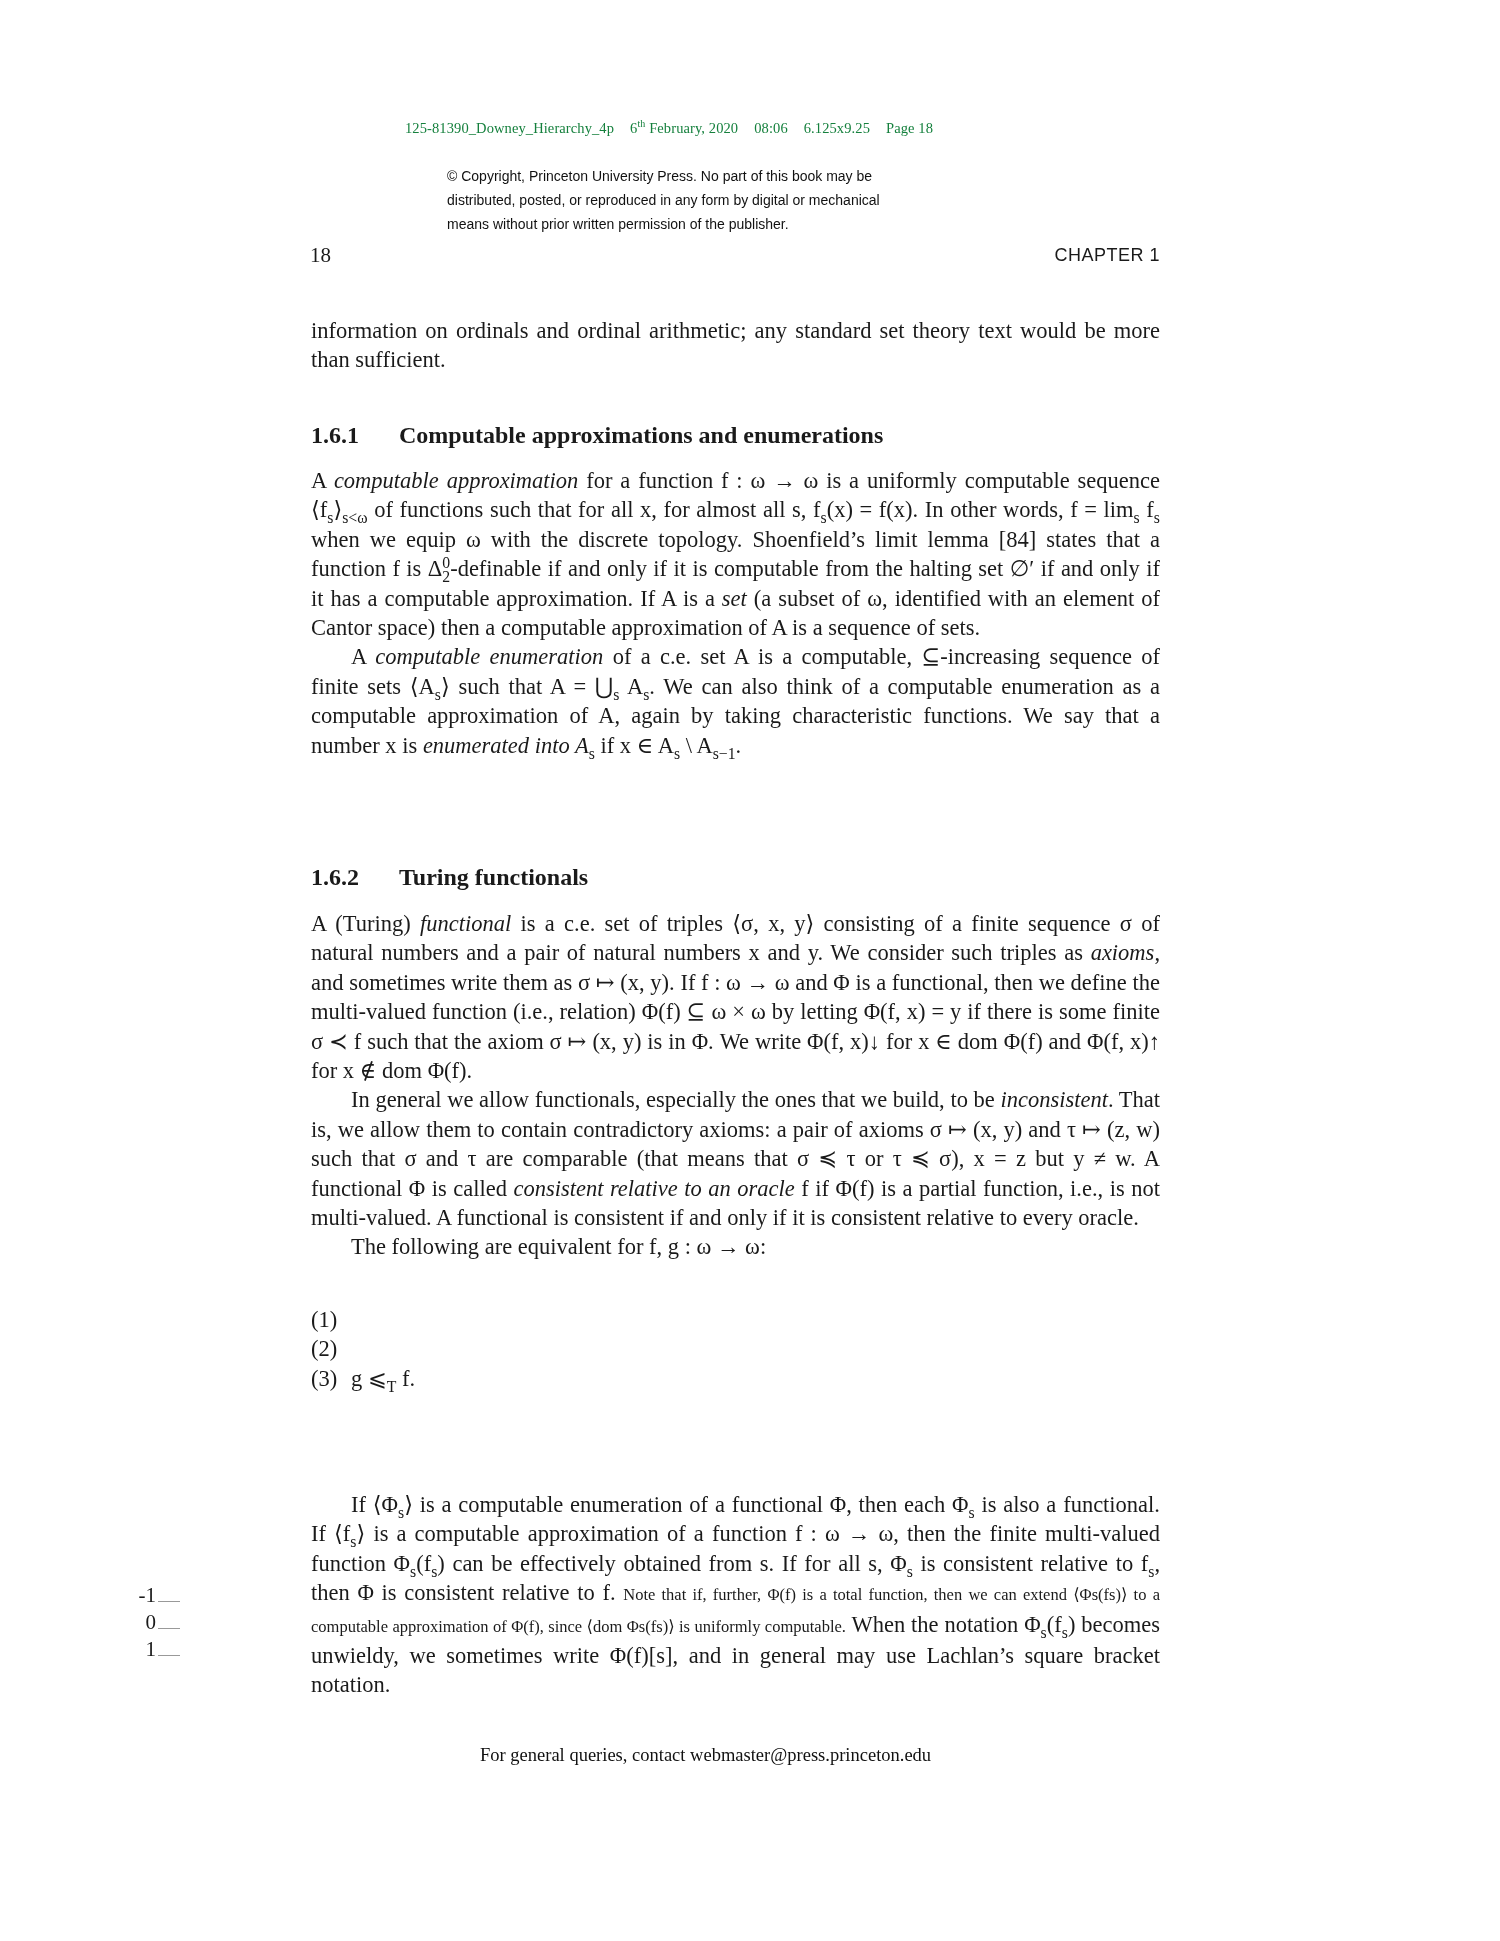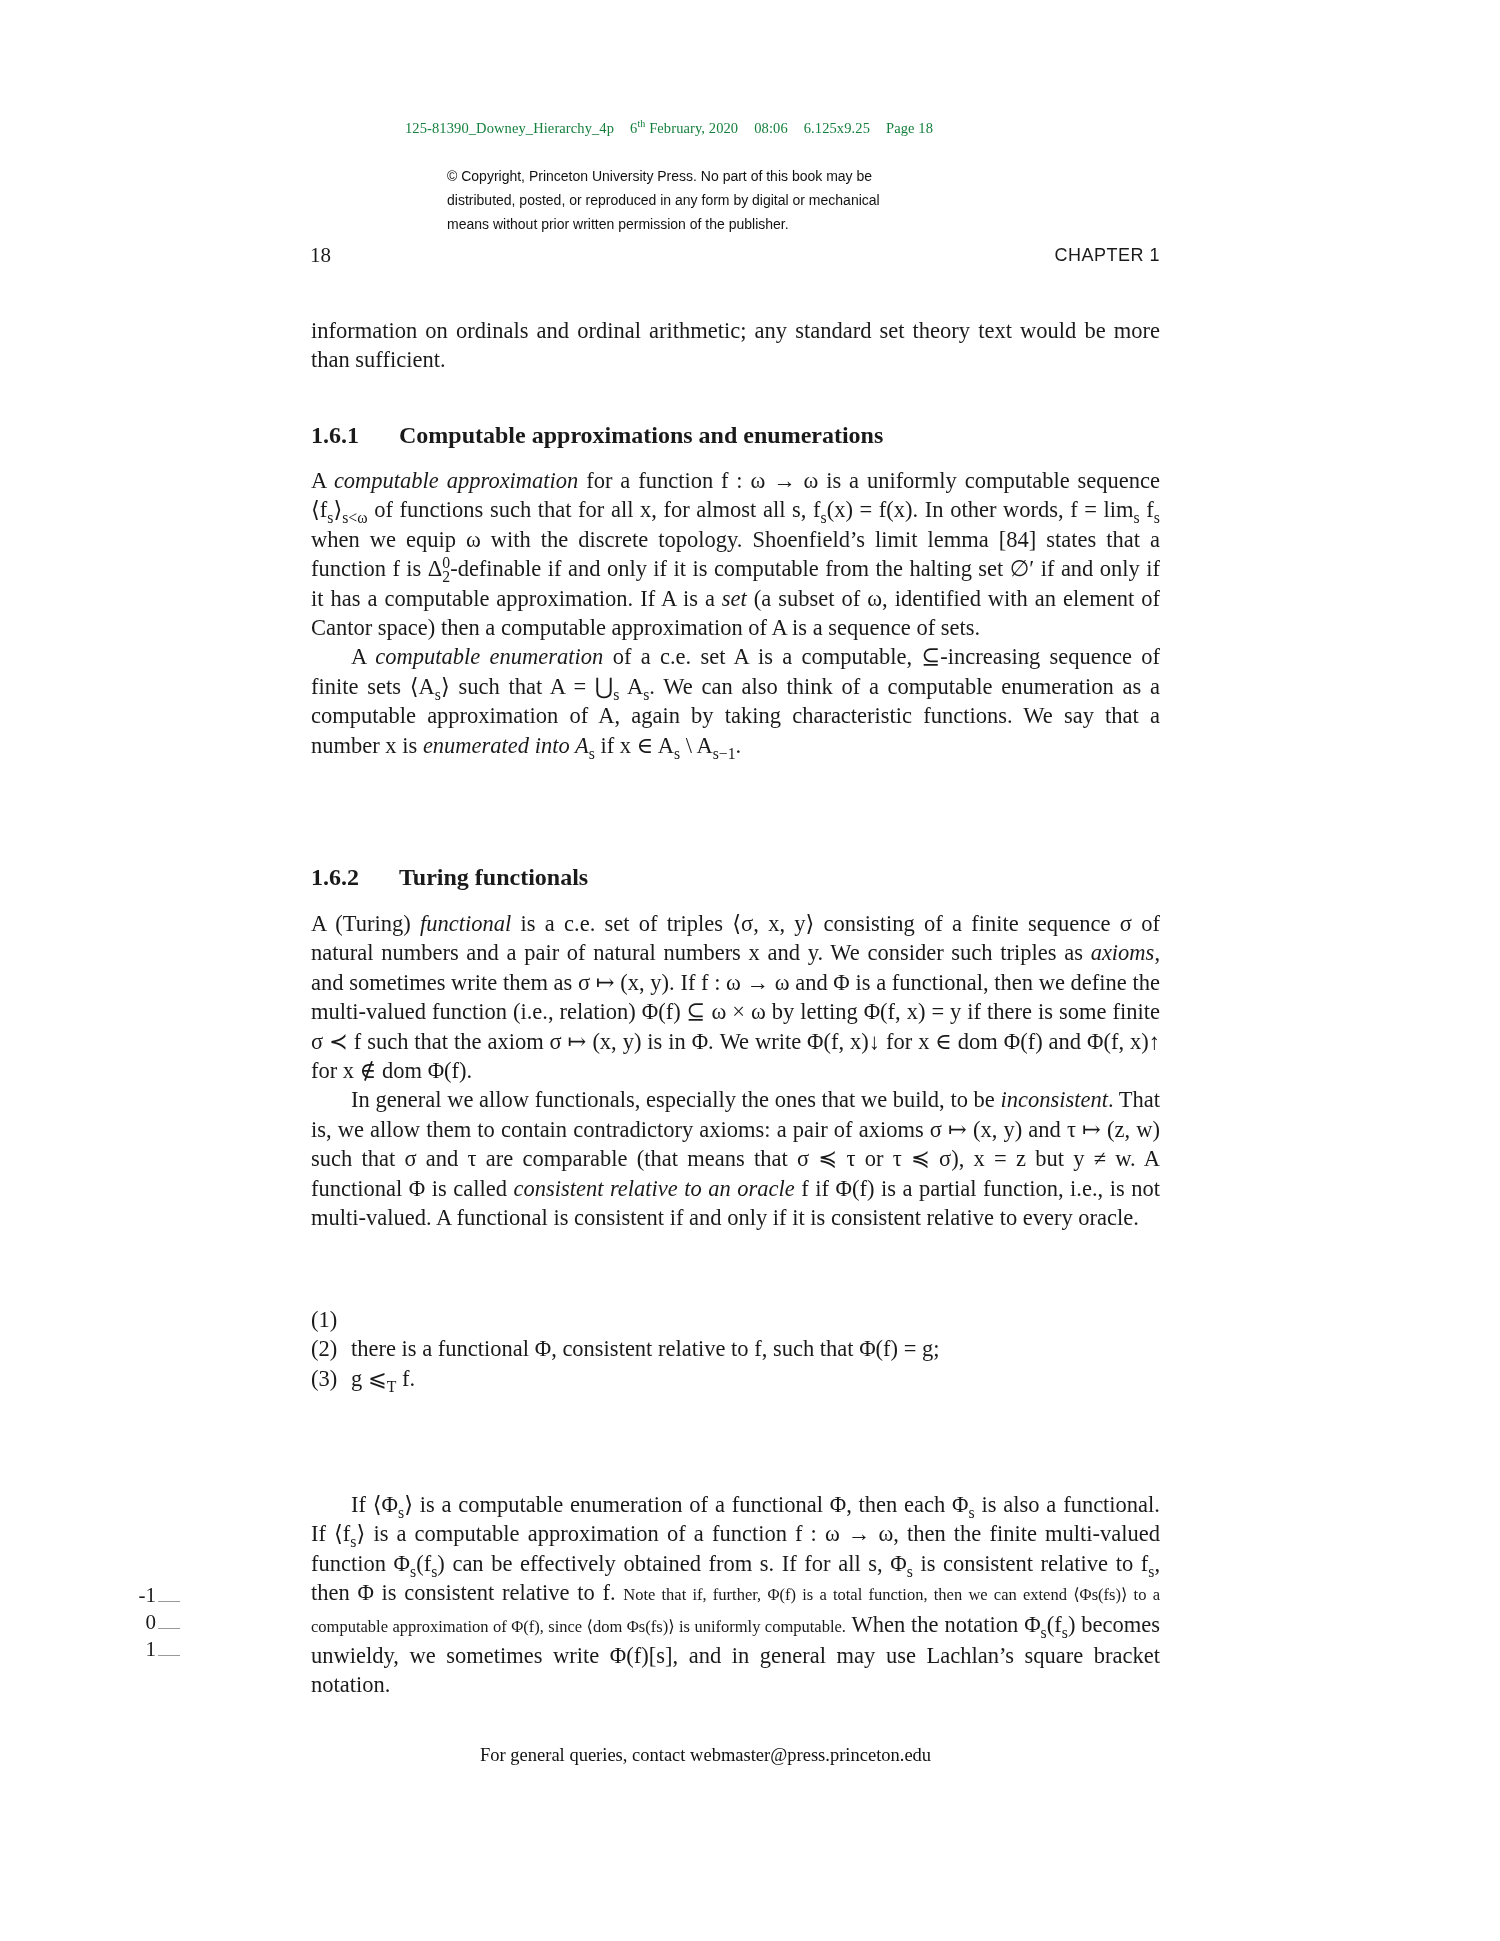--- a/index.html
+++ b/index.html
@@ -55,29 +55,29 @@
   <p class="indent"><span>A </span><i>computable enumeration</i><span> of a c.e. set A is a computable, ⊆-increasing sequence of finite sets ⟨A</span><sub>s</sub><span>⟩ such that A = ⋃</span><sub>s</sub><span> A</span><sub>s</sub><span>. We can also think of a computable enumeration as a computable approximation of A, again by taking characteristic functions. We say that a number x is </span><i>enumerated into A</i><sub>s</sub><span> if x ∈ A</span><sub>s</sub><span> \ A</span><sub>s−1</sub><span>.</span></p>
 </div>
 
 <div class="abs heading" style="top:864px">
   <span class="num">1.6.2</span><span>Turing functionals</span>
 </div>
 
 <div class="abs body" style="top:909px">
   <p><span>A (Turing) </span><i>functional</i><span> is a c.e. set of triples ⟨σ, x, y⟩ consisting of a finite sequence σ of natural numbers and a pair of natural numbers x and y. We consider such triples as </span><i>axioms</i><span>, and sometimes write them as σ ↦ (x, y). If f : ω → ω and Φ is a functional, then we define the multi-valued function (i.e., relation) Φ(f) ⊆ ω × ω by letting Φ(f, x) = y if there is some finite σ ≺ f such that the axiom σ ↦ (x, y) is in Φ. We write Φ(f, x)↓ for x ∈ dom Φ(f) and Φ(f, x)↑ for x ∉ dom Φ(f).</span></p>
   <p class="indent"><span>In general we allow functionals, especially the ones that we build, to be </span><i>inconsistent</i><span>. That is, we allow them to contain contradictory axioms: a pair of axioms σ ↦ (x, y) and τ ↦ (z, w) such that σ and τ are comparable (that means that σ ≼ τ or τ ≼ σ), x = z but y ≠ w. A functional Φ is called </span><i>consistent relative to an oracle</i><span> f if Φ(f) is a partial function, i.e., is not multi-valued. A functional is consistent if and only if it is consistent relative to every oracle.</span></p>
+  <p class="indent">The following are equivalent for f, g : ω → ω:</p>
 </div>
 
 <div class="abs list" style="top:1305px">
   <div class="item">
       <span class="lbl">(1)</span>
     </div>
   <div class="item">
       <span class="lbl">(2)</span>
-      <span>there is a functional Φ, consistent relative to f, such that Φ(f) = g;</span>
     </div>
   <div class="item">
       <span class="lbl">(3)</span>
       <span><span>g ⩽</span><sub>T</sub><span> f.</span></span>
     </div>
 </div>
 
 <div class="abs body" style="top:1490px">
   <p class="indent"><span>If ⟨Φ</span><sub>s</sub><span>⟩ is a computable enumeration of a functional Φ, then each Φ</span><sub>s</sub><span> is also a functional. If ⟨f</span><sub>s</sub><span>⟩ is a computable approximation of a function f : ω → ω, then the finite multi-valued function Φ</span><sub>s</sub><span>(f</span><sub>s</sub><span>) can be effectively obtained from s. If for all s, Φ</span><sub>s</sub><span> is consistent relative to f</span><sub>s</sub><span>, then Φ is consistent relative to f. </span><span class="small">Note that if, further, Φ(f) is a total function, then we can extend ⟨Φs(fs)⟩ to a computable approximation of Φ(f), since ⟨dom Φs(fs)⟩ is uniformly computable.</span><span> When the notation Φ</span><sub>s</sub><span>(f</span><sub>s</sub><span>) becomes unwieldy, we sometimes write Φ(f)[s], and in general may use Lachlan’s square bracket notation.</span></p>
 </div>

